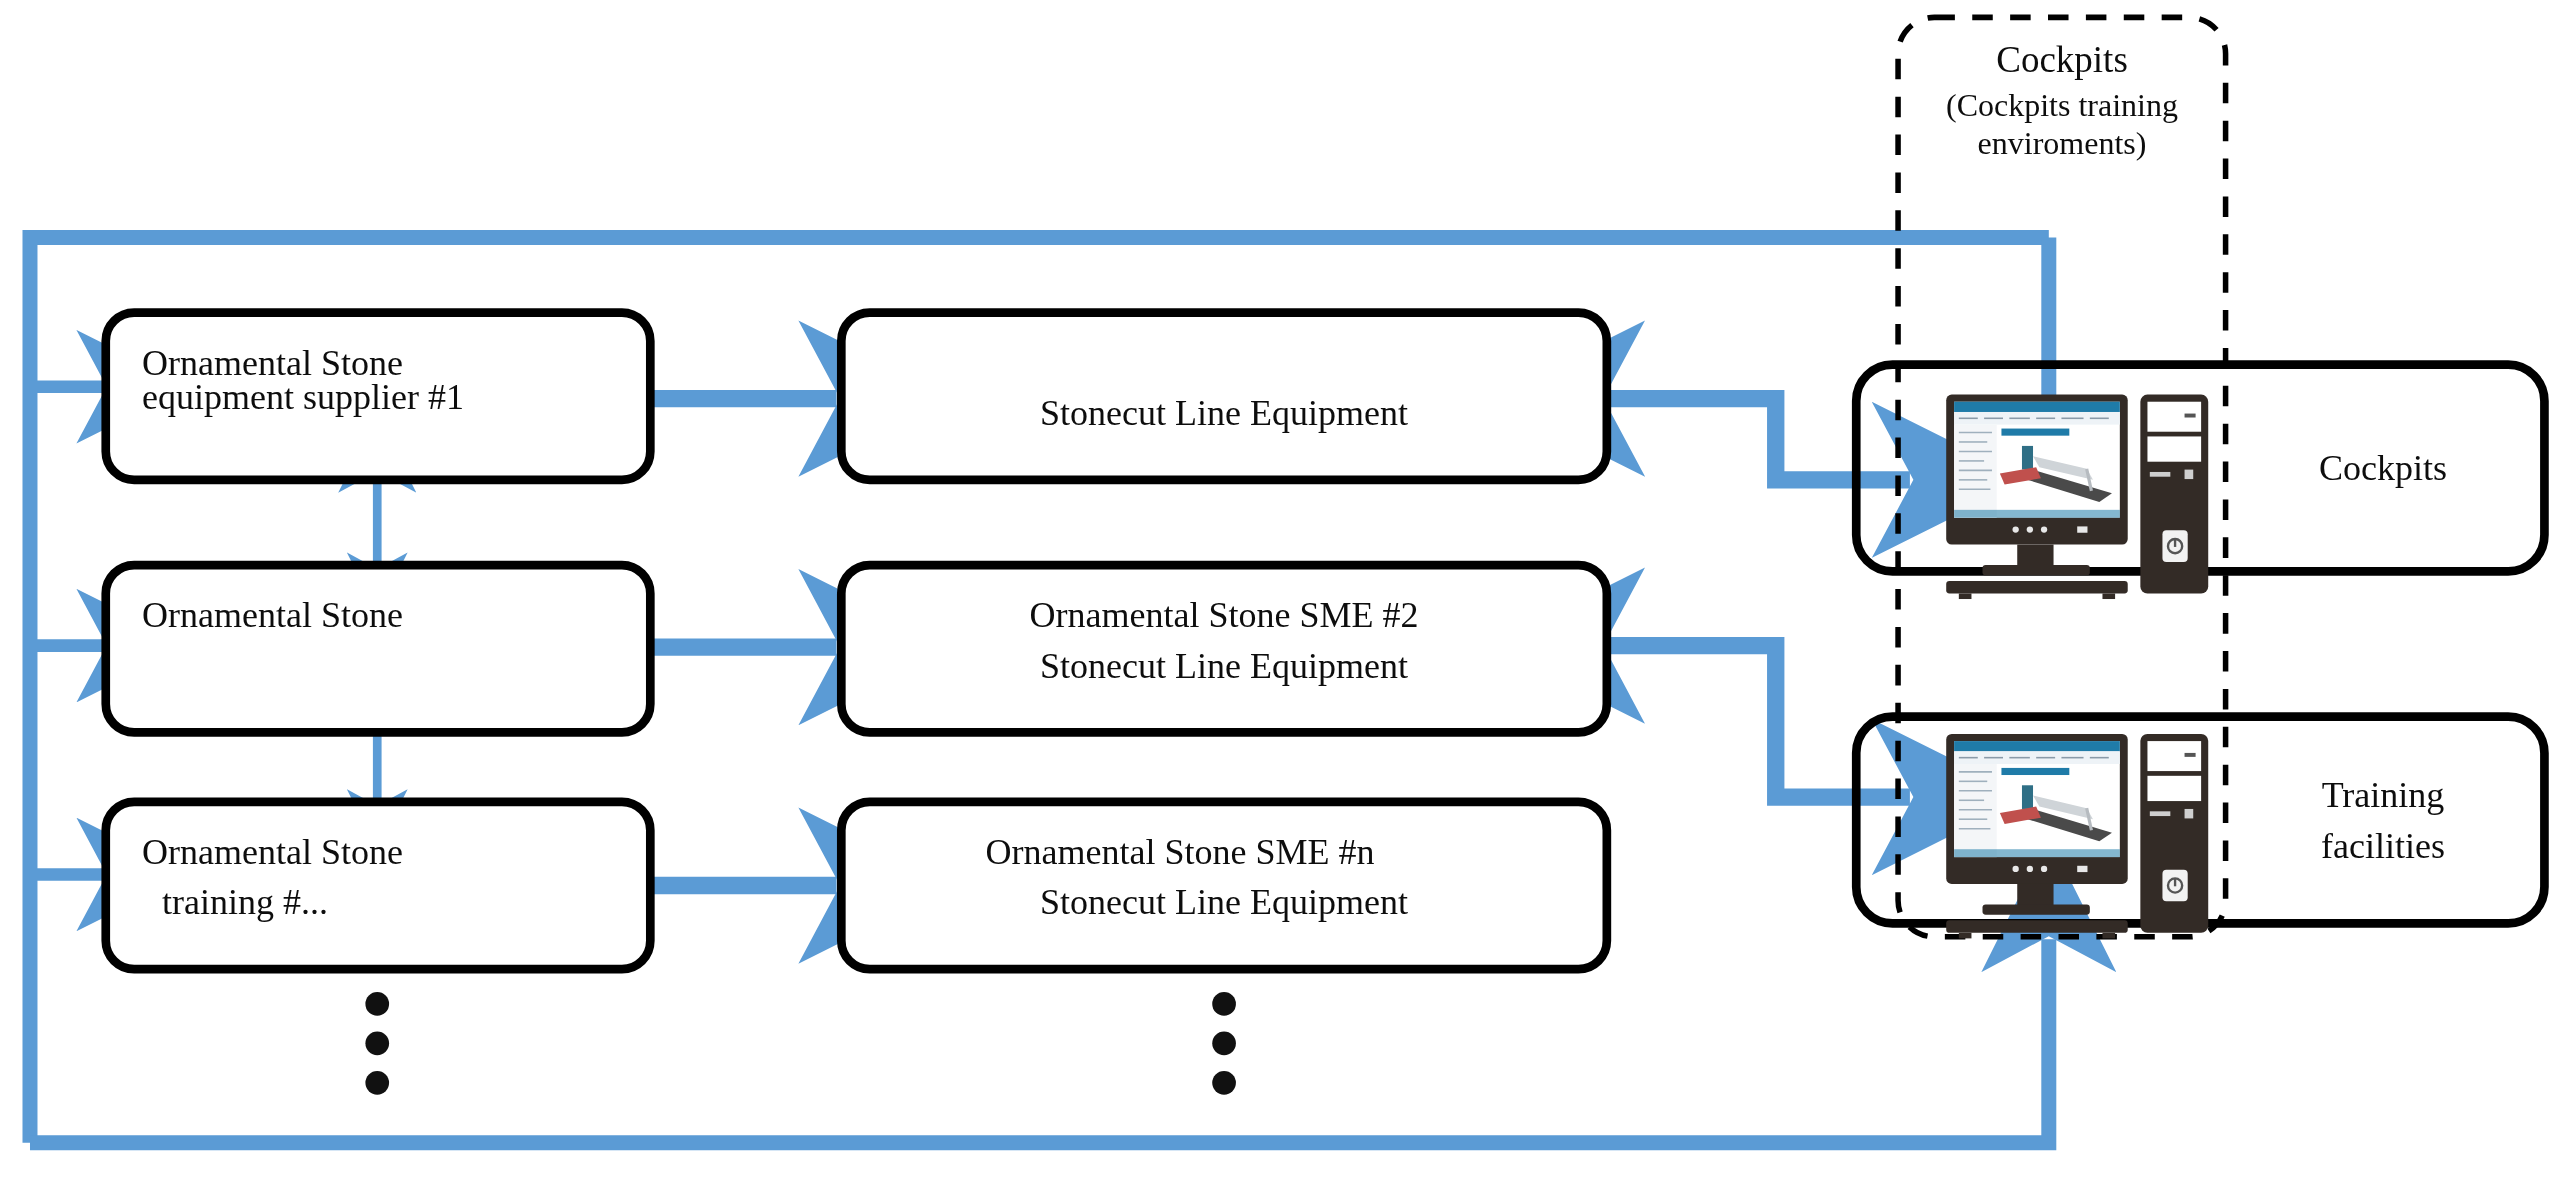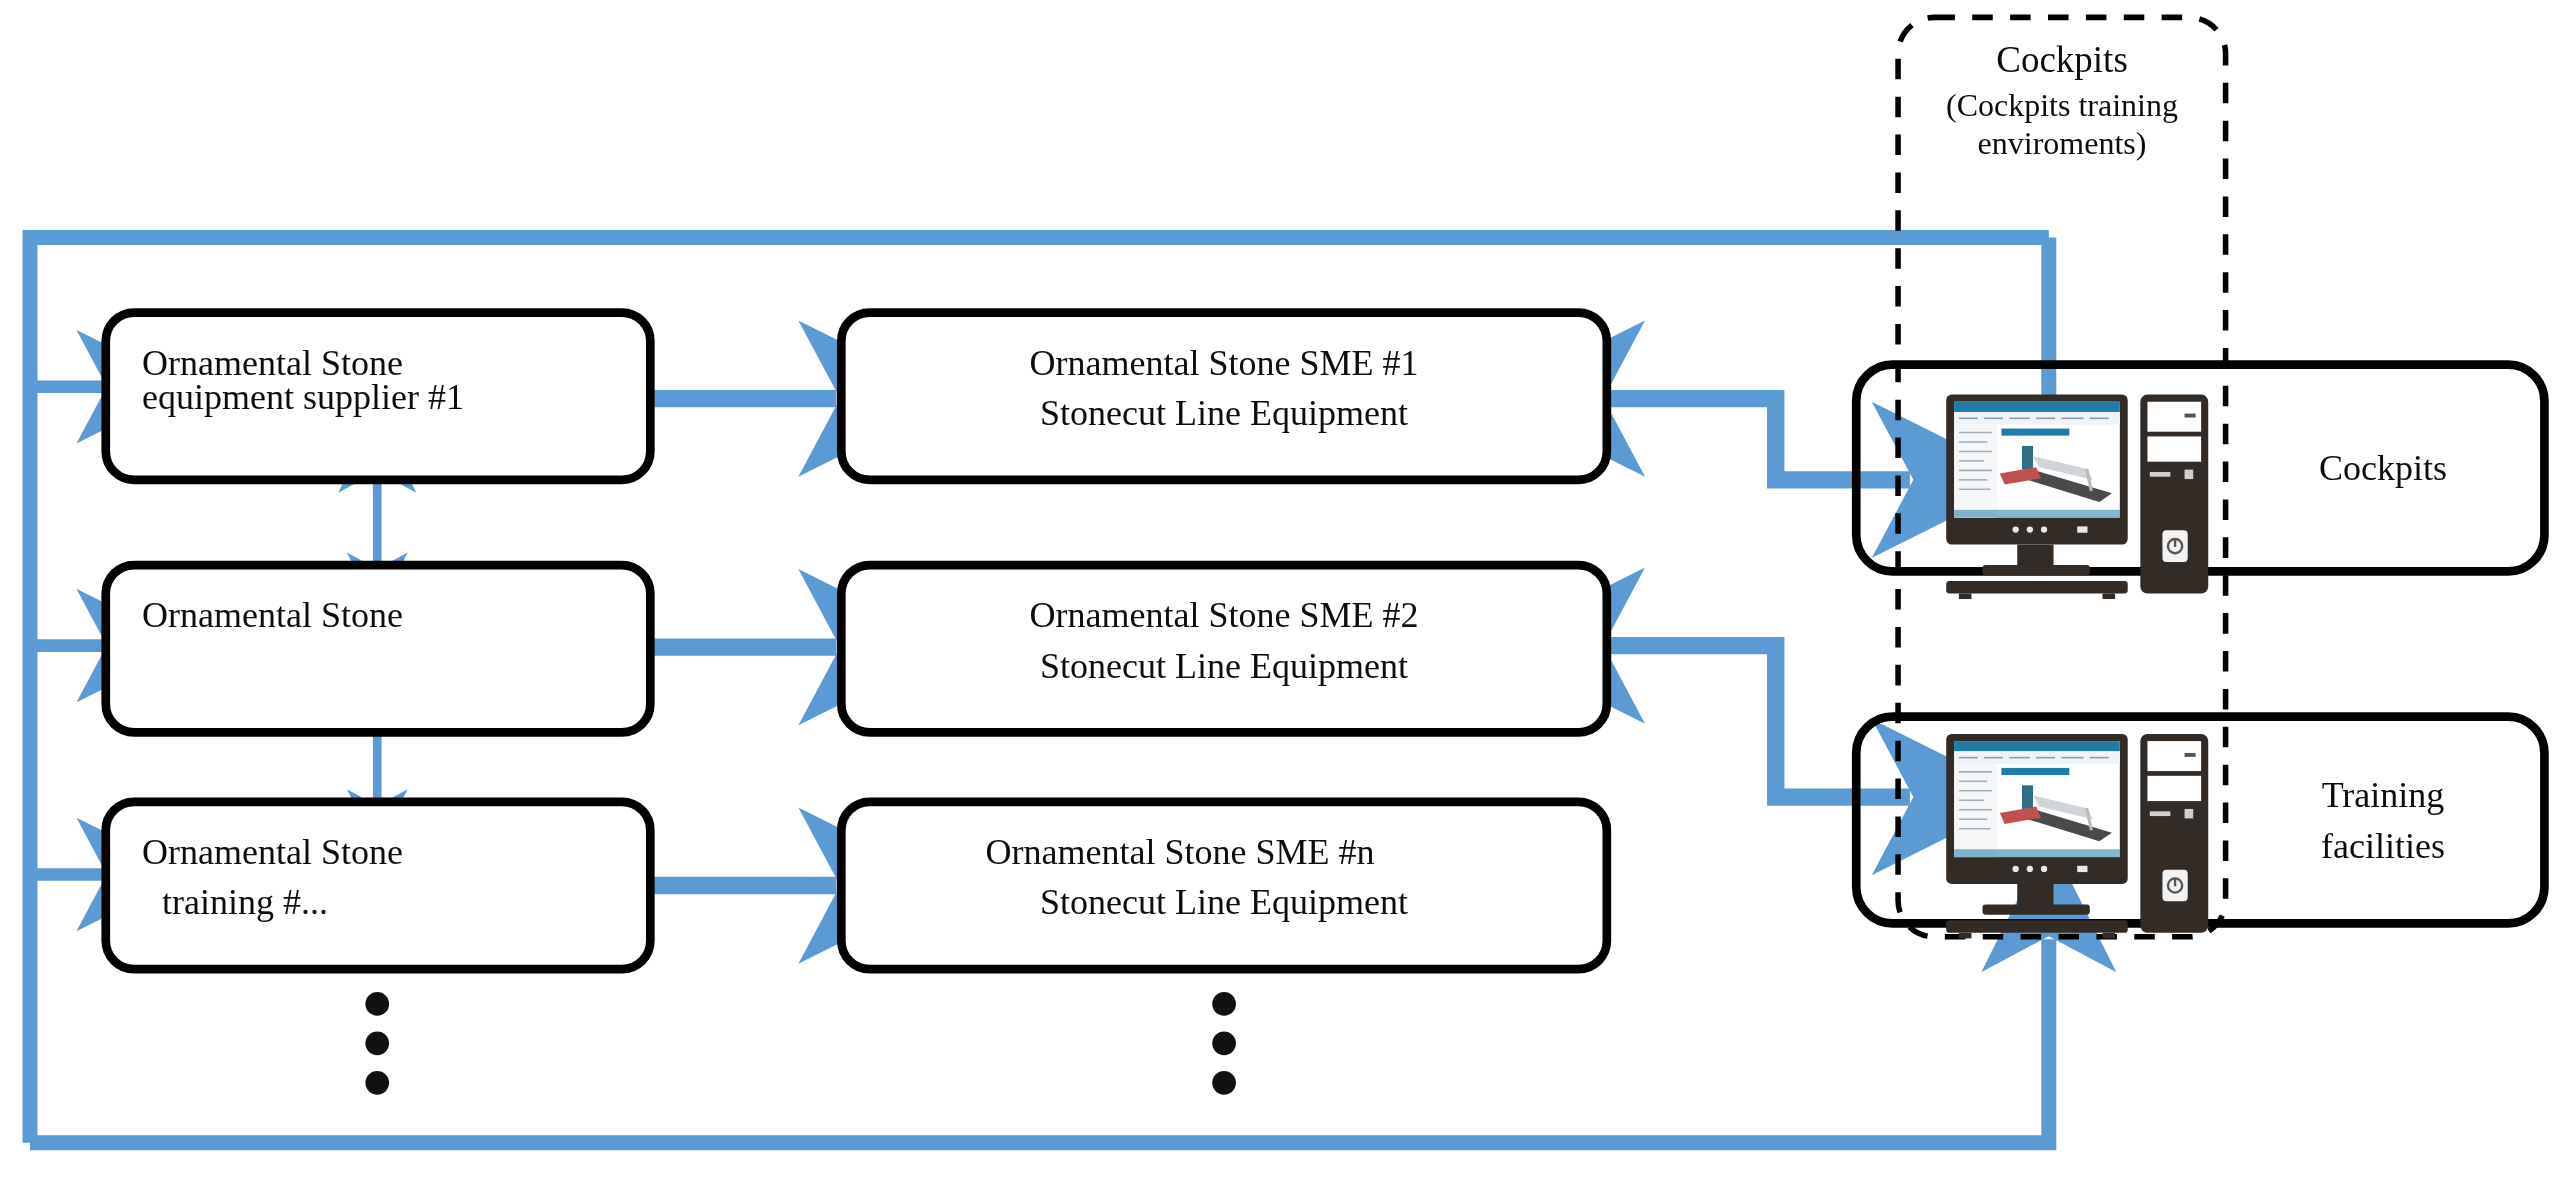--- a/index.html
+++ b/index.html
@@ -238,21 +238,20 @@
   <div class="boxtext t-center sz-cockpit-sub" style="left:1898px; top:125px; width:328px;">enviroments)</div>
 
   <div class="boxtext t-left sz-main" style="left:142px; top:343px; width:489px;">Ornamental Stone</div>
   <div class="boxtext t-left sz-main" style="left:142px; top:377px; width:489px;">equipment supplier #1</div>
 
   <div class="boxtext t-left sz-main" style="left:142px; top:595px; width:489px;">Ornamental Stone</div>
 
   <div class="boxtext t-left sz-main" style="left:142px; top:832px; width:489px;">Ornamental Stone</div>
   <div class="boxtext t-left sz-main" style="left:162px; top:882px; width:474px;">training #...</div>
 
-  <div class="boxtext t-center sz-main" style="left:841px; top:343px; width:766px;">Ornamental Stone SME #1</div>
   <div class="boxtext t-center sz-main" style="left:841px; top:393px; width:766px;">Stonecut Line Equipment</div>
 
   <div class="boxtext t-center sz-main" style="left:841px; top:595px; width:766px;">Ornamental Stone SME #2</div>
   <div class="boxtext t-center sz-main" style="left:841px; top:646px; width:766px;">Stonecut Line Equipment</div>
 
   <div class="boxtext t-center sz-main" style="left:797px; top:832px; width:766px;">Ornamental Stone SME #n</div>
   <div class="boxtext t-center sz-main" style="left:841px; top:882px; width:766px;">Stonecut Line Equipment</div>
 
   <div class="boxtext t-center sz-main" style="left:2241px; top:448px; width:284px;">Cockpits</div>
 

